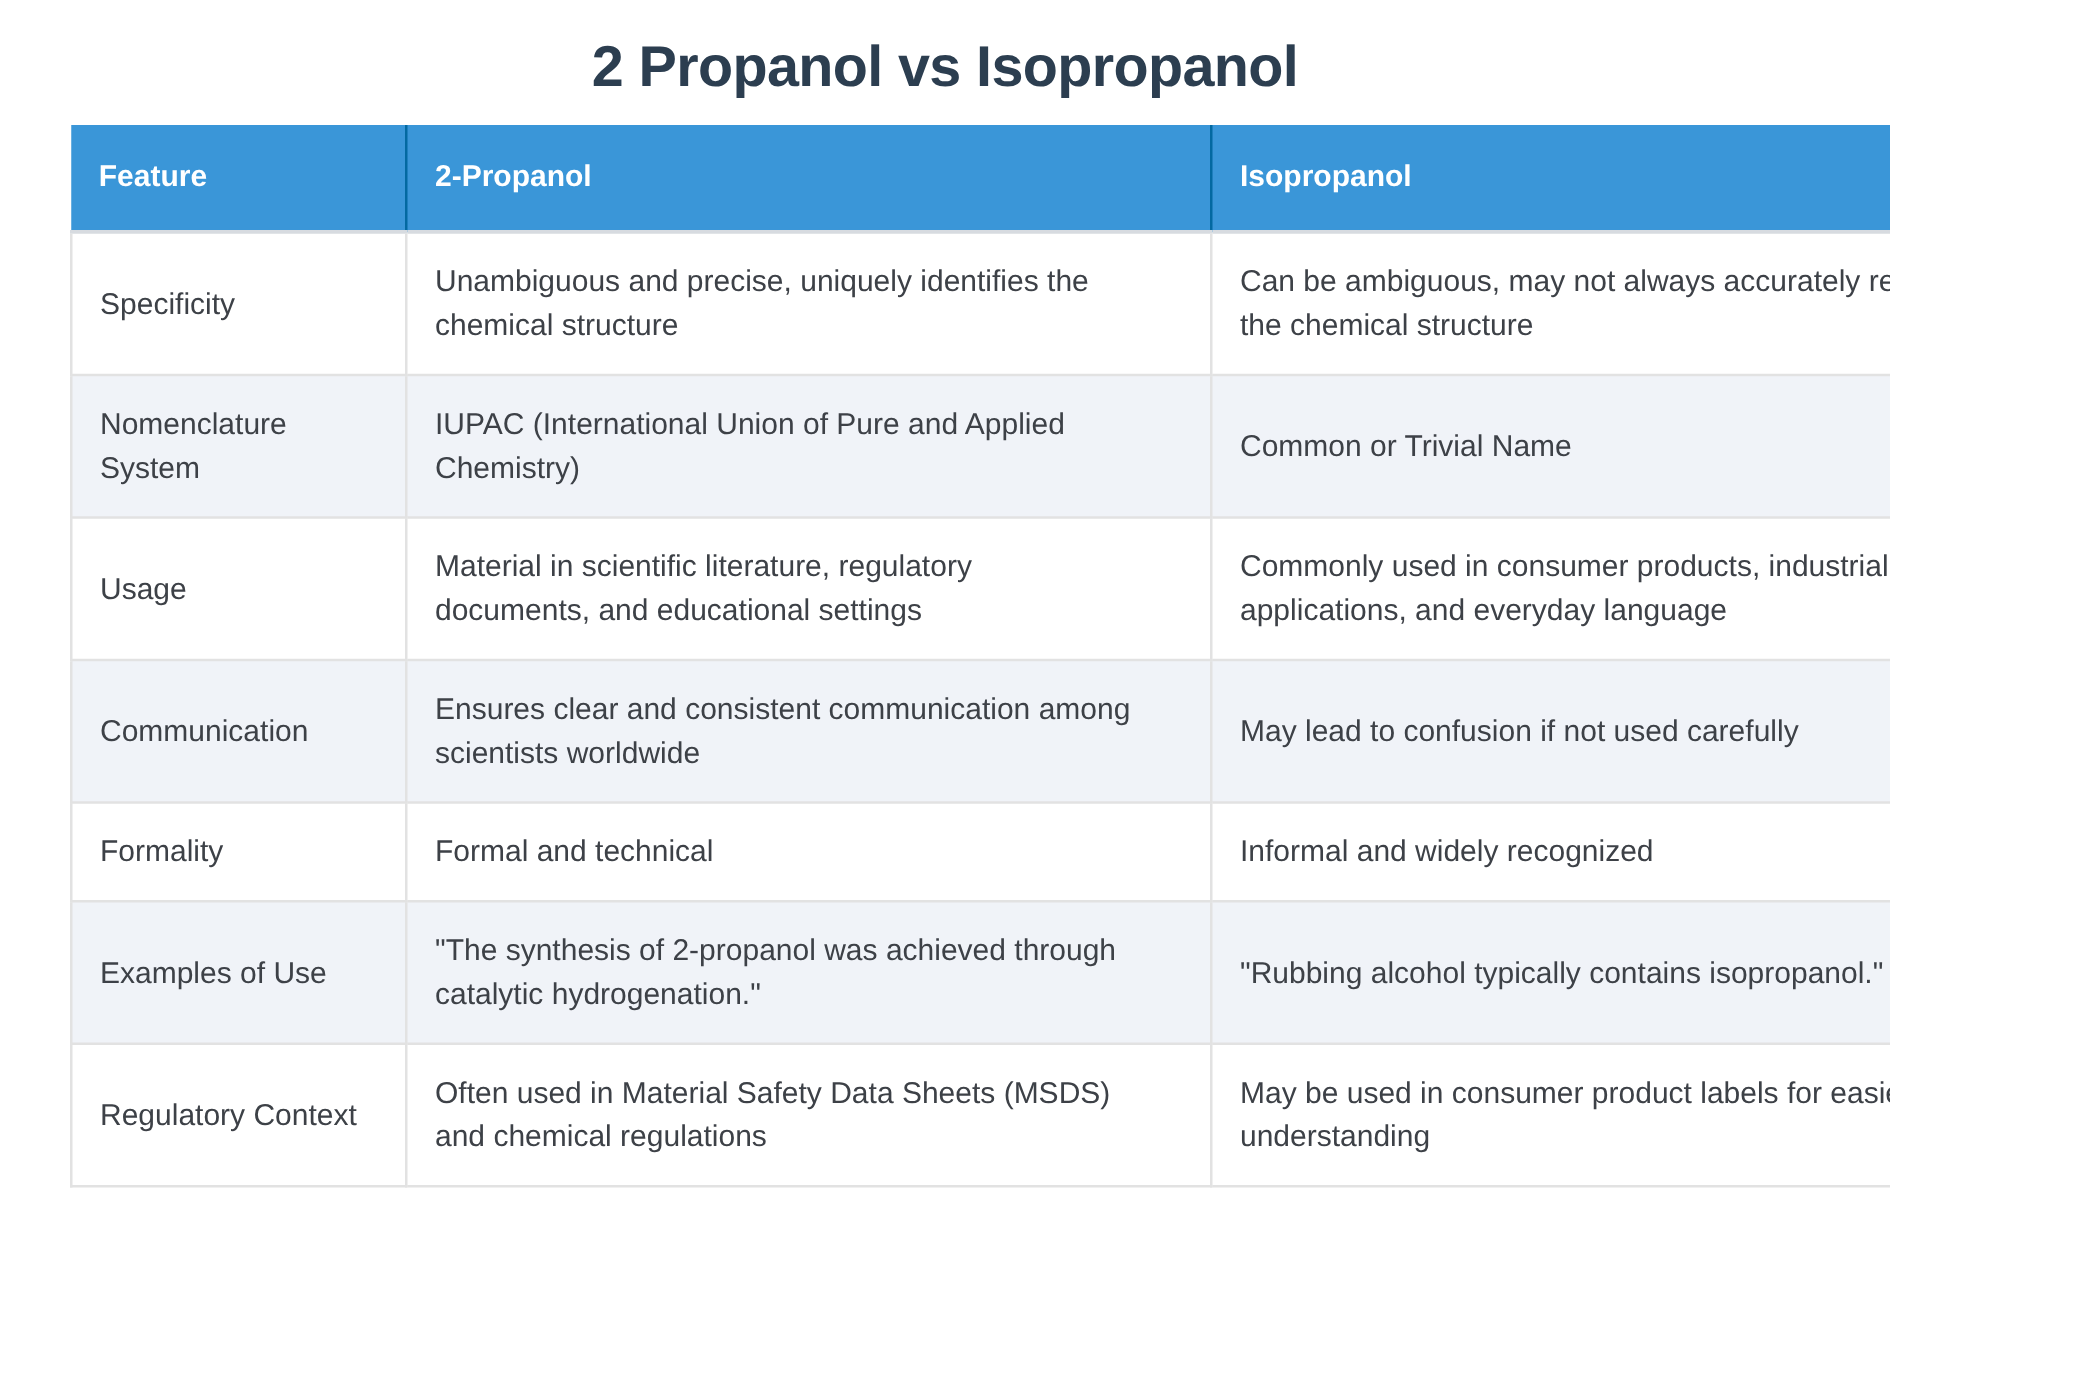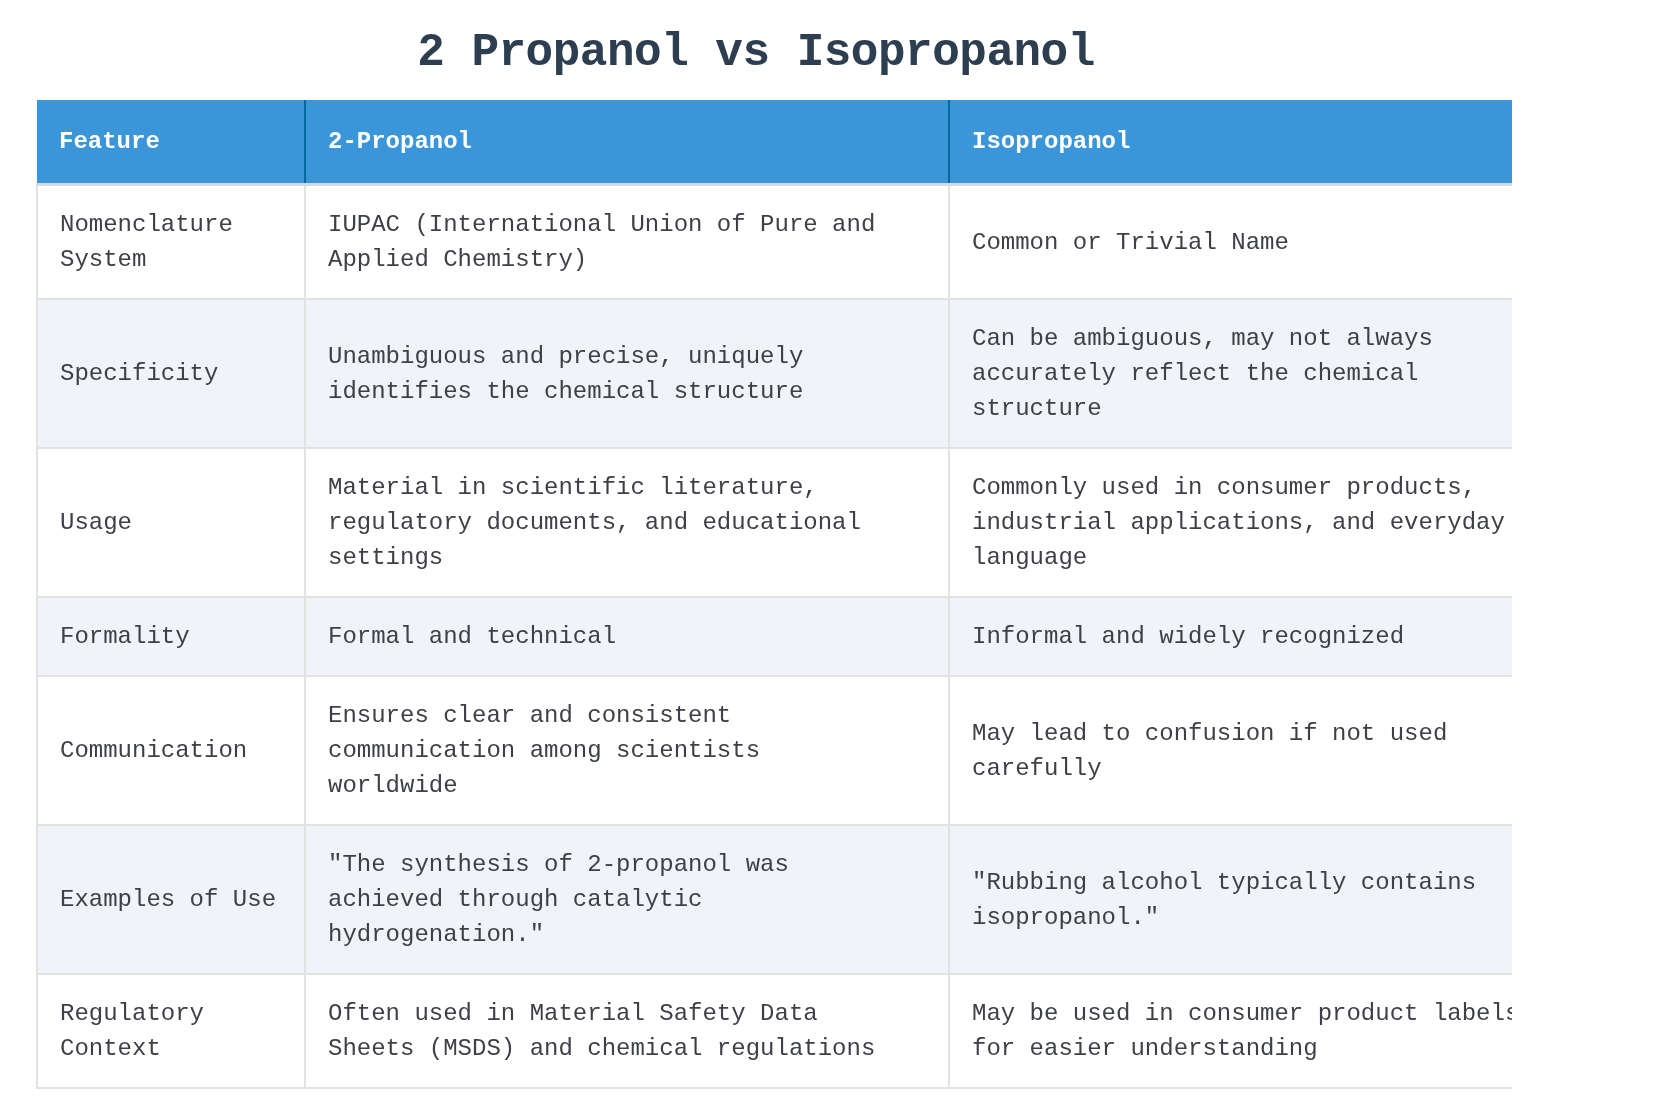--- a/index.html
+++ b/index.html
@@ -7,33 +7,32 @@
     padding: 0;
     background: #ffffff;
     font-family: "Liberation Sans", sans-serif;
     -webkit-font-smoothing: antialiased;
   }
   .page {
     width: 1512px;
     height: 1116px;
     background: #ffffff;
     overflow: hidden;
-    font-family: Liberation Mono, monospace;
   }
   .page-title {
     margin: 26px 0 0 0;
     text-align: center;
     font-size: 46px;
     line-height: 54px;
     font-weight: 700;
     color: #2c3e50;
     letter-spacing: -0.5px;
   }
   table.compare {
-    margin: 20px 0 0 36px;
+    margin: 20px 0 0 56px;
     width: 1600px;
     border-collapse: collapse;
     table-layout: fixed;
     padding-left: 39px;
   }
   table.compare th {
     background: #3a96d8;
     color: #ffffff;
     text-align: left;
     font-size: 24px;
@@ -77,71 +76,71 @@
     <thead>
       <tr>
         <th>Feature</th>
         <th>2-Propanol</th>
         <th>Isopropanol</th>
       </tr>
     </thead>
     <tbody>
       <tr>
         <td>
+            <div class="inner-feature">Specificity</div>
+          </td>
+        <td>
+            <div class="inner-propanol">Unambiguous and precise, uniquely identifies the chemical structure</div>
+          </td>
+        <td>
+            <div class="inner-isopropanol">Can be ambiguous, may not always accurately reflect the chemical structure</div>
+          </td>
+      </tr>
+      <tr>
+        <td>
             <div class="inner-feature">Nomenclature System</div>
           </td>
         <td>
             <div class="inner-propanol">IUPAC (International Union of Pure and Applied Chemistry)</div>
           </td>
         <td>
             <div class="inner-isopropanol">Common or Trivial Name</div>
-          </td>
-      </tr>
-      <tr>
-        <td>
-            <div class="inner-feature">Specificity</div>
-          </td>
-        <td>
-            <div class="inner-propanol">Unambiguous and precise, uniquely identifies the chemical structure</div>
-          </td>
-        <td>
-            <div class="inner-isopropanol">Can be ambiguous, may not always accurately reflect the chemical structure</div>
           </td>
       </tr>
       <tr>
         <td>
             <div class="inner-feature">Usage</div>
           </td>
         <td>
             <div class="inner-propanol">Material in scientific literature, regulatory documents, and educational settings</div>
           </td>
         <td>
             <div class="inner-isopropanol">Commonly used in consumer products, industrial applications, and everyday language</div>
           </td>
       </tr>
       <tr>
         <td>
+            <div class="inner-feature">Communication</div>
+          </td>
+        <td>
+            <div class="inner-propanol">Ensures clear and consistent communication among scientists worldwide</div>
+          </td>
+        <td>
+            <div class="inner-isopropanol">May lead to confusion if not used carefully</div>
+          </td>
+      </tr>
+      <tr>
+        <td>
             <div class="inner-feature">Formality</div>
           </td>
         <td>
             <div class="inner-propanol">Formal and technical</div>
           </td>
         <td>
             <div class="inner-isopropanol">Informal and widely recognized</div>
-          </td>
-      </tr>
-      <tr>
-        <td>
-            <div class="inner-feature">Communication</div>
-          </td>
-        <td>
-            <div class="inner-propanol">Ensures clear and consistent communication among scientists worldwide</div>
-          </td>
-        <td>
-            <div class="inner-isopropanol">May lead to confusion if not used carefully</div>
           </td>
       </tr>
       <tr>
         <td>
             <div class="inner-feature">Examples of Use</div>
           </td>
         <td>
             <div class="inner-propanol">"The synthesis of 2-propanol was achieved through catalytic hydrogenation."</div>
           </td>
         <td>

